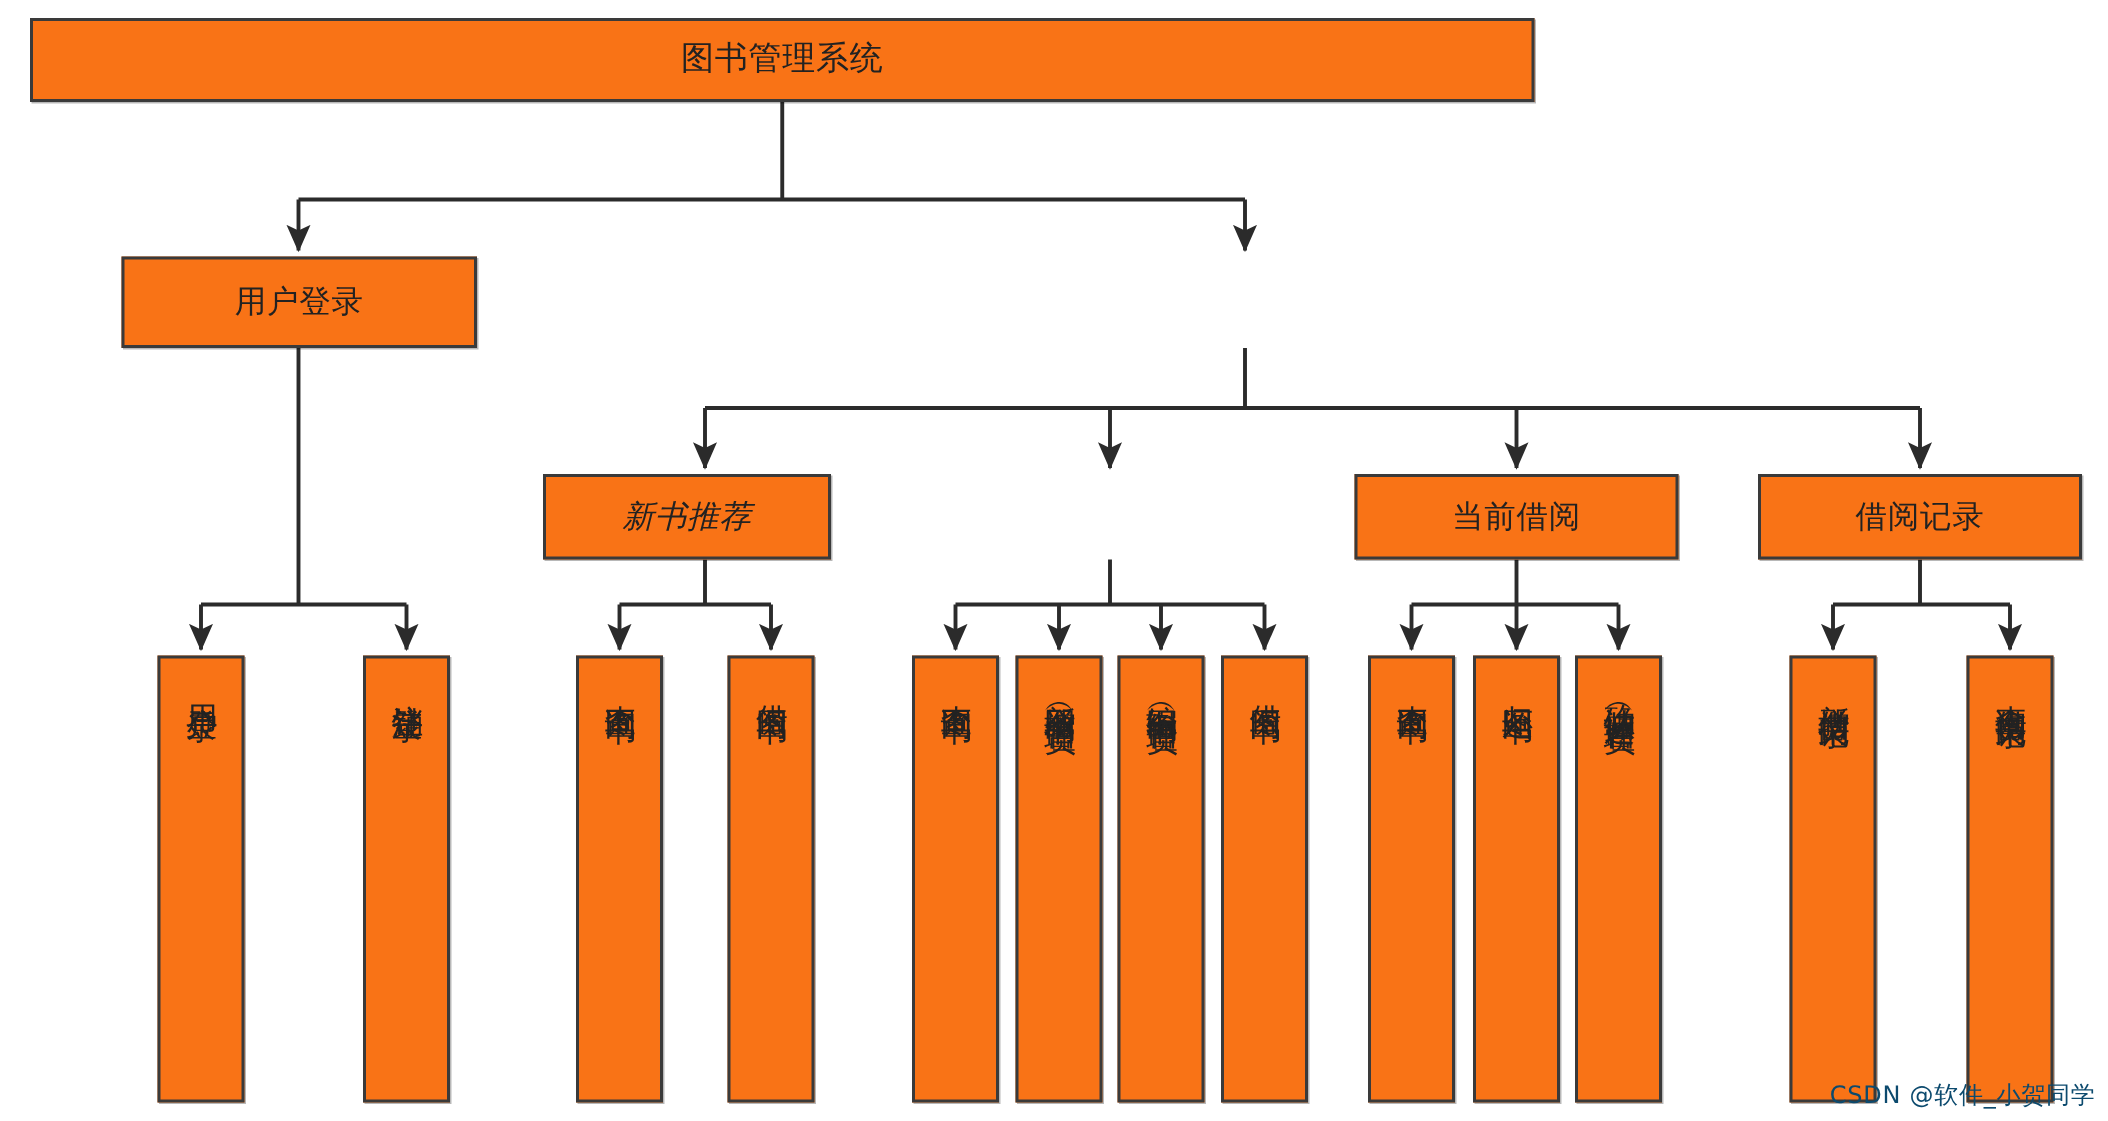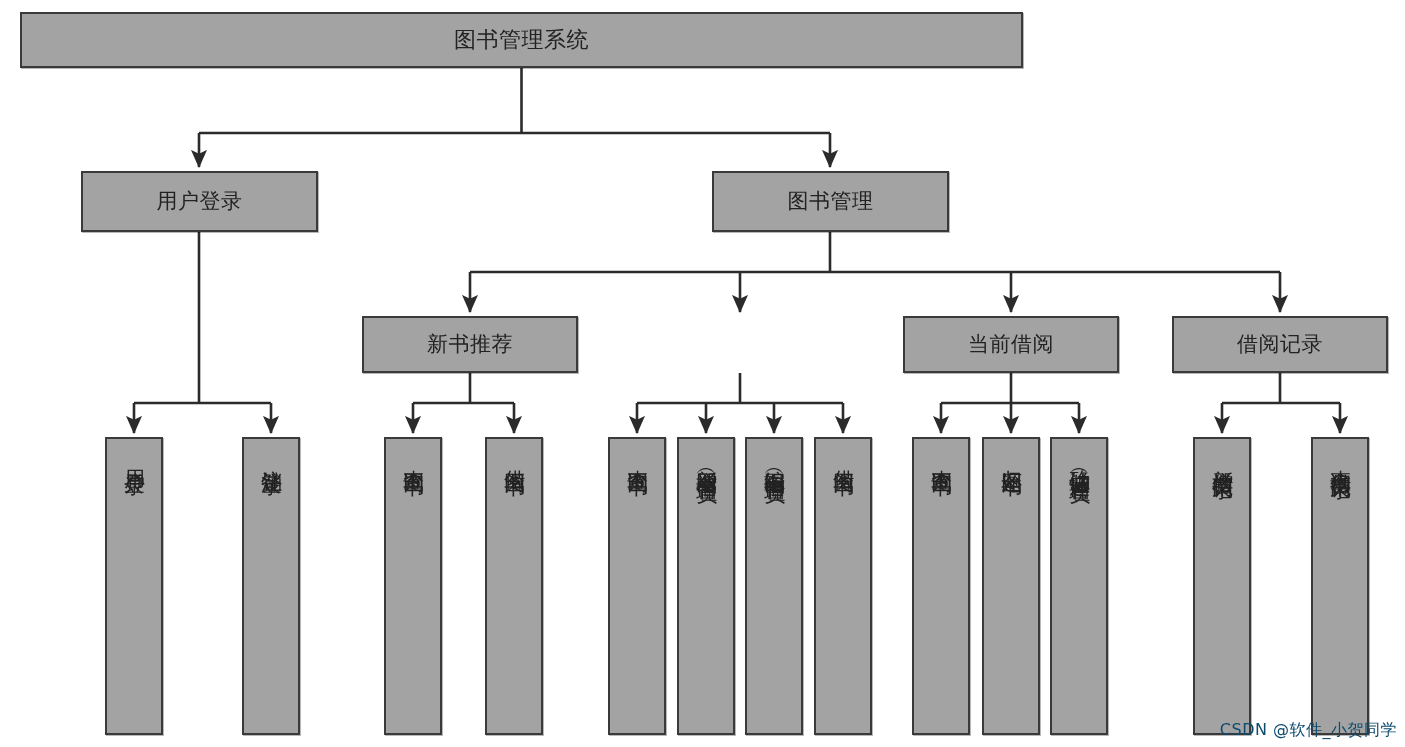--- a/index.html
+++ b/index.html
@@ -22,21 +22,21 @@
     position: absolute;
     left: 0;
     top: 0;
     width: 1405px;
     height: 747px;
     pointer-events: none;
   }
   .node {
     position: absolute;
     box-sizing: border-box;
-    background: #a3a3a3;
+    background: #f97316;
     border: 2px solid #3a3a3a;
     display: flex;
     align-items: center;
     justify-content: center;
     text-align: center;
     color: #222222;
     box-shadow: 1px 1px 0 rgba(0,0,0,0.28);
   }
   .node .lbl {
     display: block;
@@ -128,25 +128,22 @@
     </g>
   </svg>
 
   <div class="node root horiz" style="left:20px; top:12px; width:1003px; height:56px;">
     <span class="lbl">图书管理系统</span>
   </div>
 
   <div class="node horiz" style="left:81px; top:171px; width:237px; height:61px;">
     <span class="lbl">用户登录</span>
   </div>
-  <div class="node horiz" style="left:712px; top:171px; width:237px; height:61px;">
-    <span class="lbl">图书管理</span>
-  </div>
 
-  <div class="node horiz" style="left:362px; top:316px; width:216px; height:57px;">
+  <div class="node horiz" style="left:362px; top:316px; width:192px; height:57px;font-style:italic;">
     <span class="lbl">新书推荐</span>
   </div>
   <div class="node horiz" style="left:1172px; top:316px; width:216px; height:57px;">
     <span class="lbl">借阅记录</span>
   </div>
   <div class="node horiz" style="left:903px; top:316px; width:216px; height:57px;">
     <span class="lbl">当前借阅</span>
   </div>
 
   <div class="node vert" style="left:105px; top:437px; width:58px; height:298px;">

